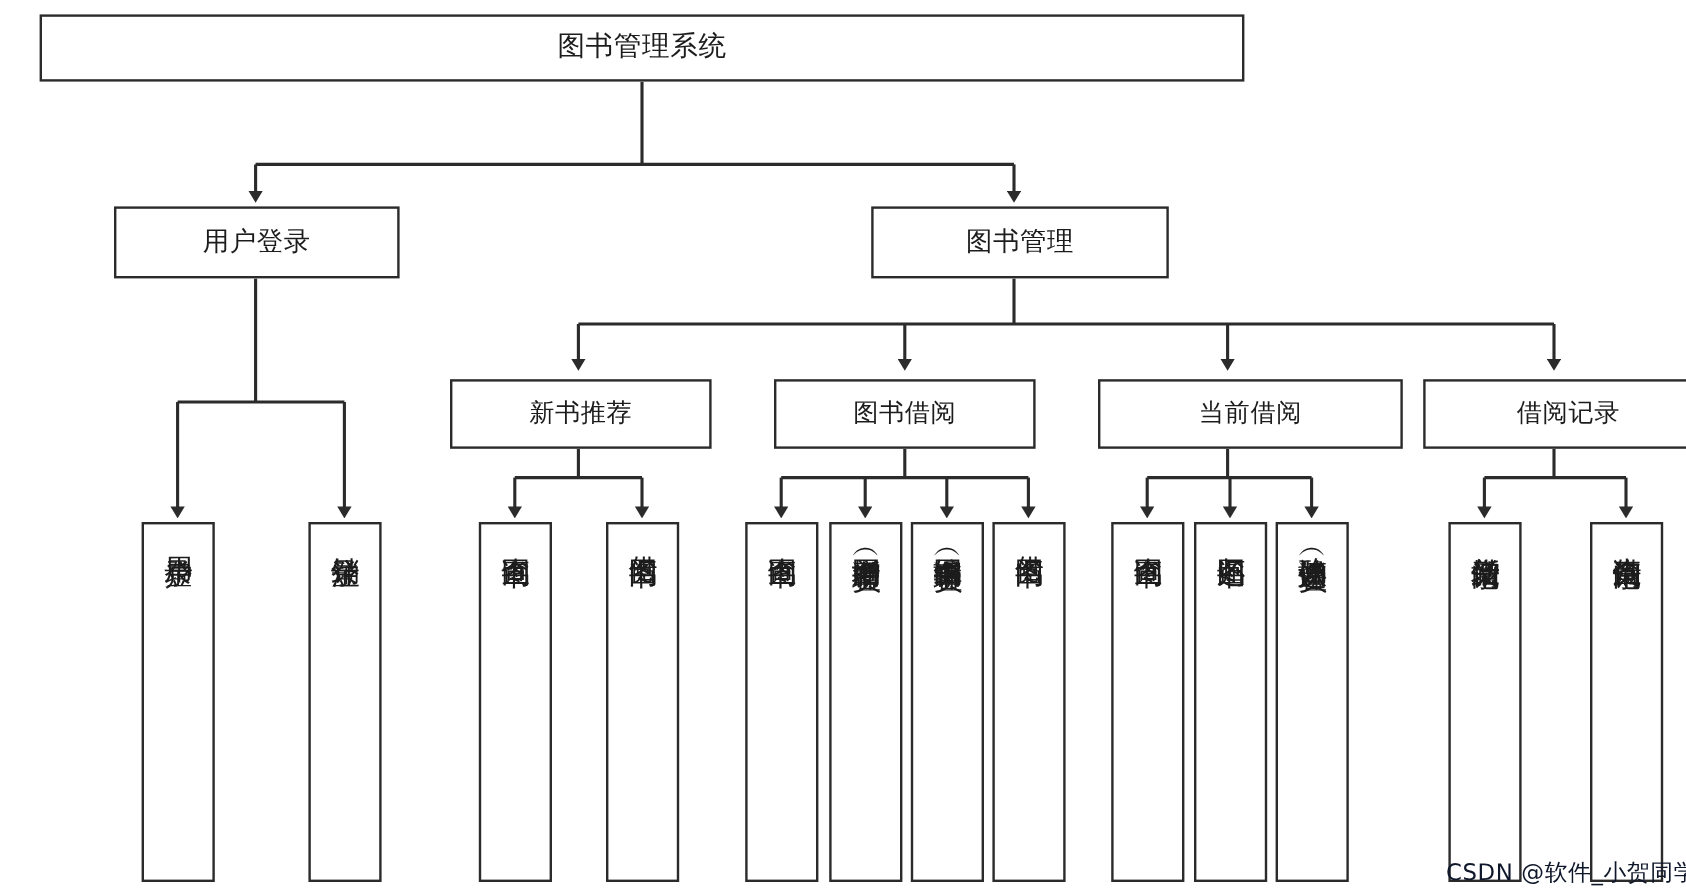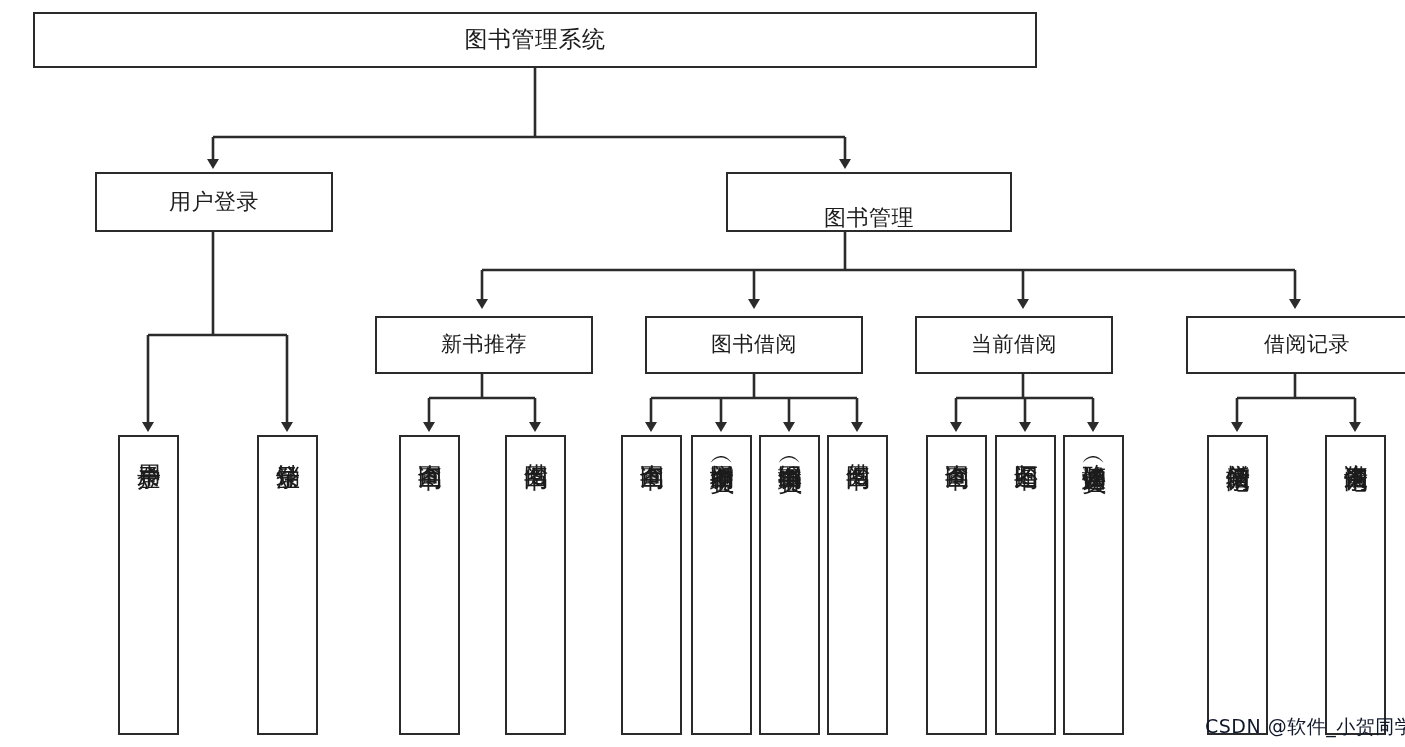--- a/index.html
+++ b/index.html
@@ -128,31 +128,31 @@
     </g>
   </svg>
 
   <div class="node-box node-root" style="left:18px; top:12px; width:1004px; height:56px;">
     <span class="node-label">图书管理系统</span>
   </div>
 
   <div class="node-box node-l2" style="left:80px; top:172px; width:238px; height:60px;">
     <span class="node-label">用户登录</span>
   </div>
-  <div class="node-box node-l2" style="left:711px; top:172px; width:286px; height:60px;align-items:flex-end;">
+  <div class="node-box node-l2" style="left:711px; top:172px; width:248px; height:60px;">
     <span class="node-label">图书管理</span>
   </div>
 
   <div class="node-box node-l3" style="left:630px; top:316px; width:218px; height:58px;">
     <span class="node-label">图书借阅</span>
   </div>
   <div class="node-box node-l3" style="left:360px; top:316px; width:218px; height:58px;">
     <span class="node-label">新书推荐</span>
   </div>
-  <div class="node-box node-l3" style="left:900px; top:316px; width:198px; height:58px;">
+  <div class="node-box node-l3" style="left:900px; top:316px; width:254px; height:58px;">
     <span class="node-label">当前借阅</span>
   </div>
   <div class="node-box node-l3" style="left:1171px; top:316px; width:242px; height:58px;">
     <span class="node-label">借阅记录</span>
   </div>
 
   <div class="leaf-box" style="left:103px; top:435px; width:61px; height:300px;">
     <span class="leaf-label">用户登录</span>
   </div>
   <div class="leaf-box" style="left:242px; top:435px; width:61px; height:300px;">

